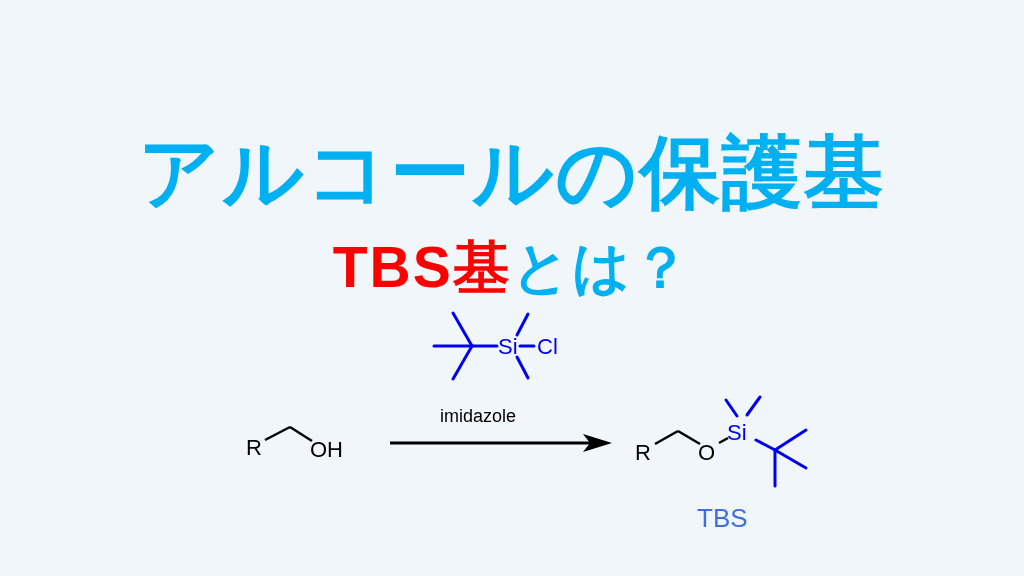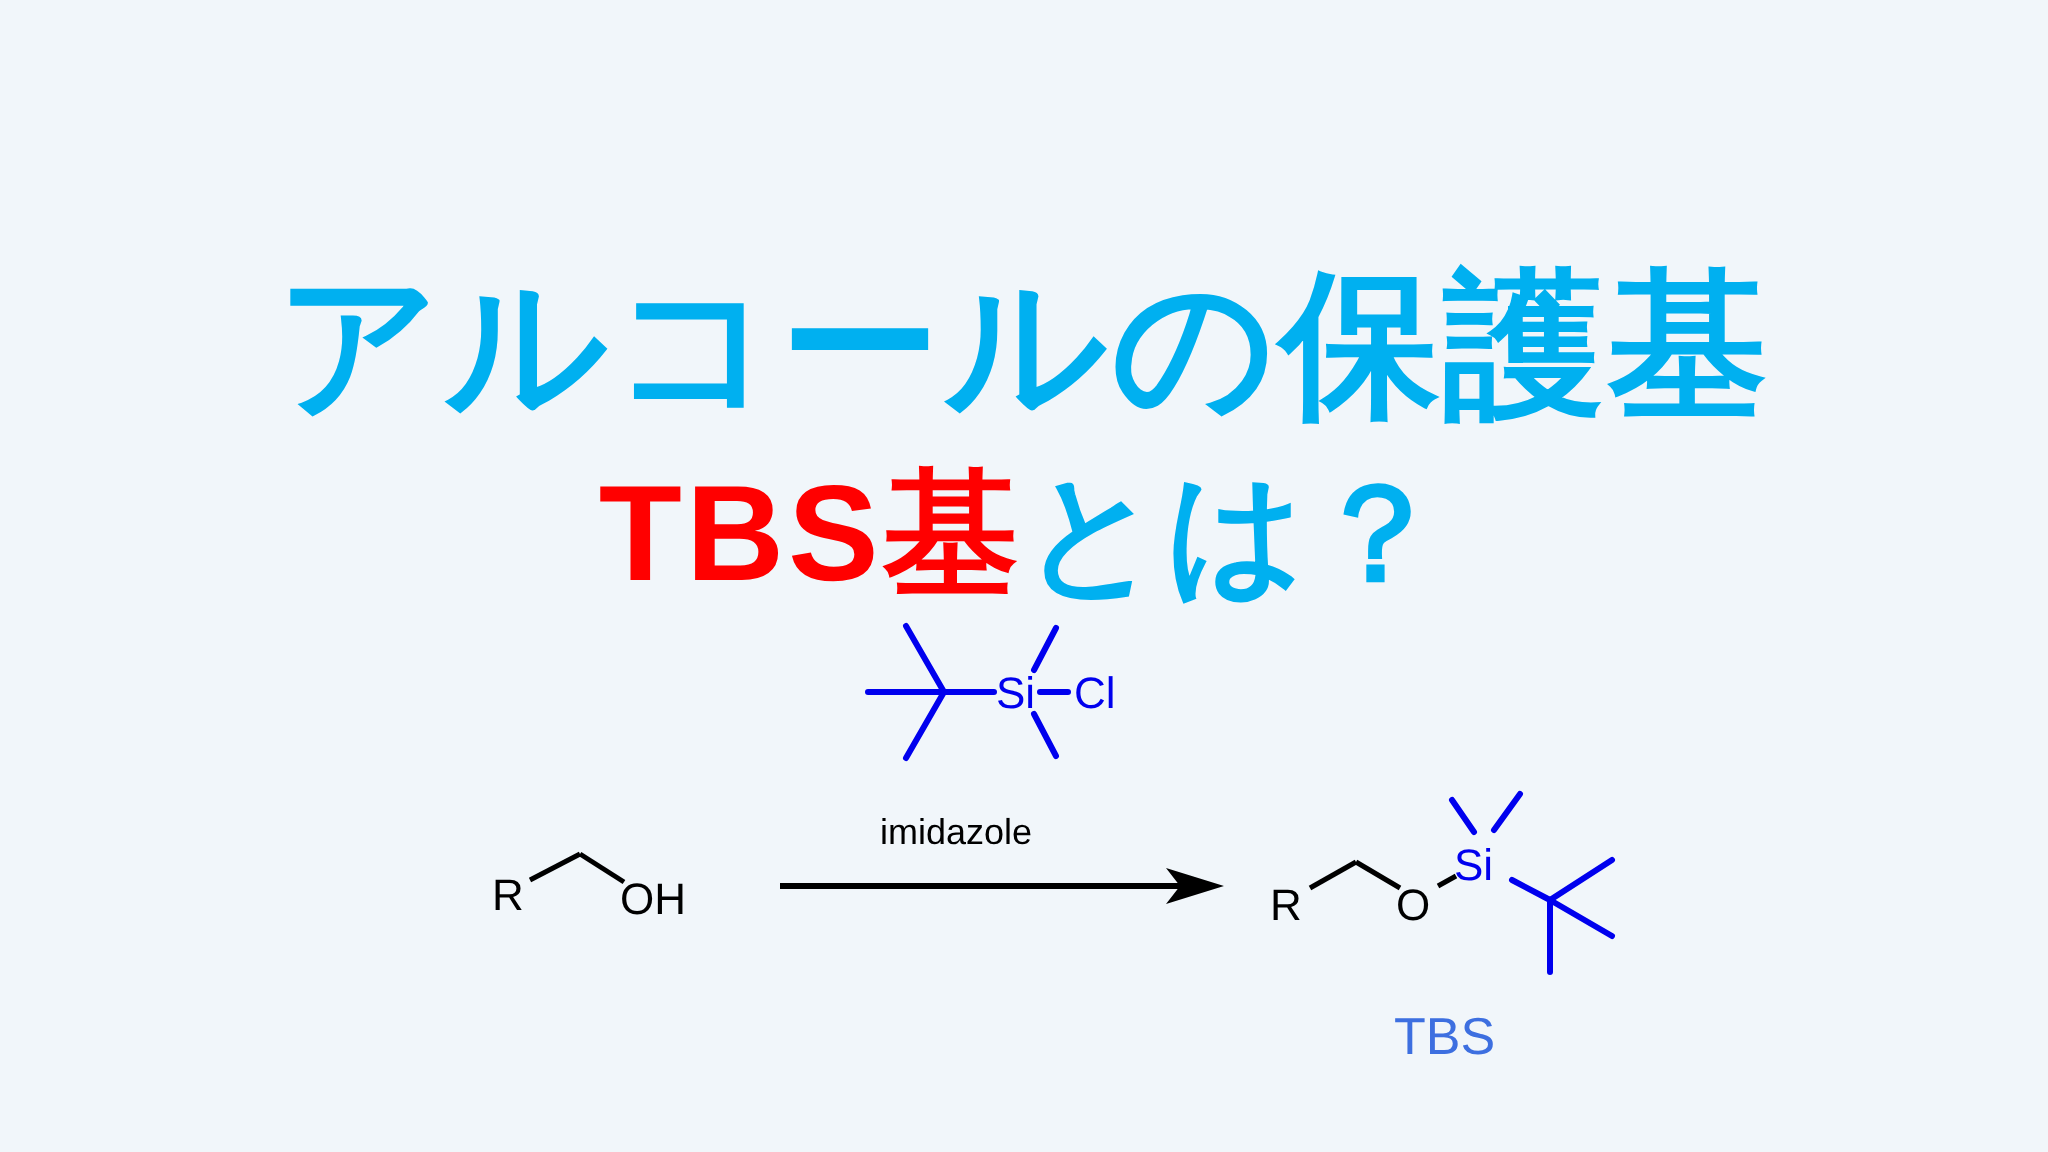--- a/index.html
+++ b/index.html
@@ -2,21 +2,21 @@
 <html><head>
 <meta charset="utf-8">
 <style>
   html, body { margin:0; padding:0; }
   body { width:1024px; height:576px; background:#f1f6fa; position:relative; overflow:hidden;
          font-family:"DejaVu Sans", sans-serif; }
   .title1 { position:absolute; left:0; width:1024px; top:128px; text-align:center;
             font-size:80px; font-weight:bold; color:#00b0f0; line-height:90px; letter-spacing:2px;
             font-family:"DejaVu Sans", sans-serif; }
   .title2 { position:absolute; left:0; width:1024px; top:222px; text-align:center;
-            font-size:68px; font-weight:bold; line-height:90px; letter-spacing:2px;
+            font-size:57px; font-weight:bold; line-height:90px; letter-spacing:2px;
             font-family:"DejaVu Sans", sans-serif; }
   .red { color:#ff0000; font-family:"Liberation Sans", sans-serif; }
   .cyan { color:#00b0f0; }
   svg { position:absolute; left:0; top:0; }
   .chem { font-family:"Liberation Sans", sans-serif; }
 </style>
 </head>
 <body>
 
 <div class="title1">アルコールの保護基</div>

